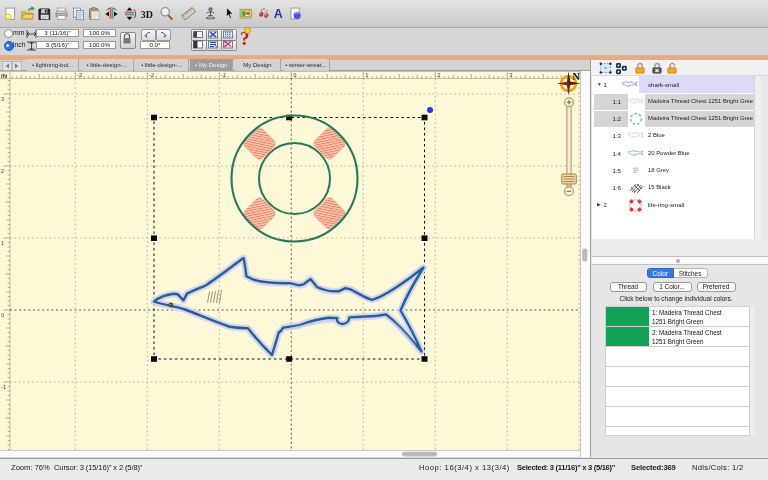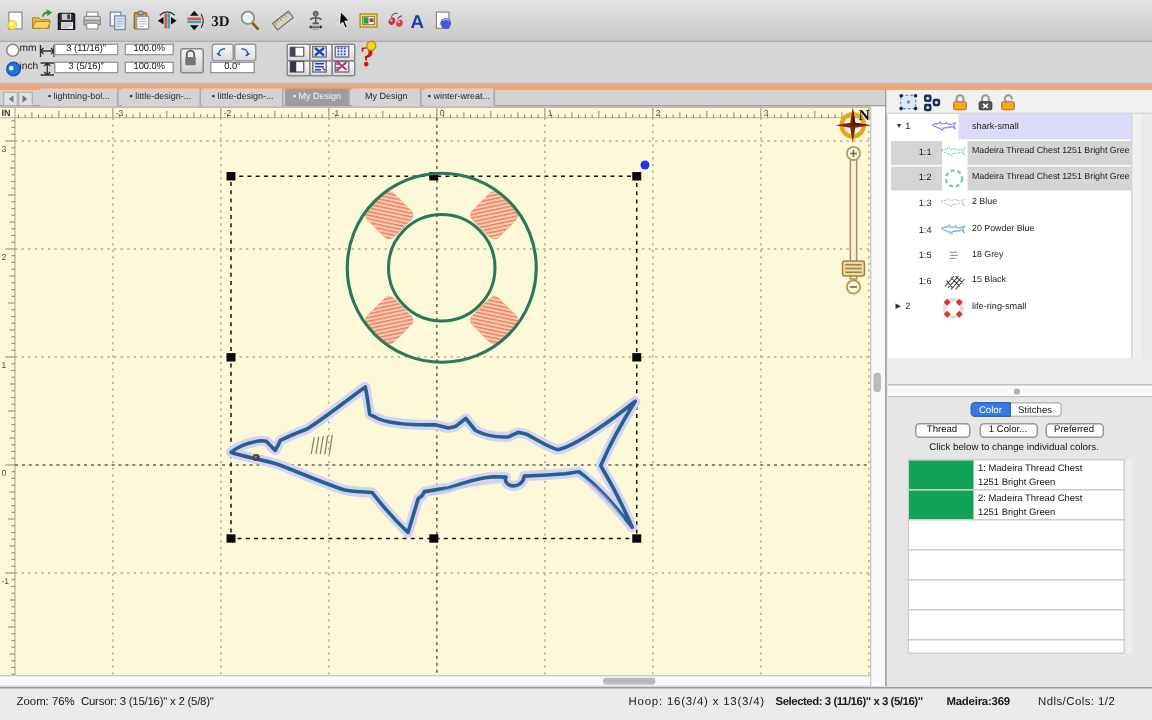--- a/index.html
+++ b/index.html
@@ -370,13 +370,13 @@
 <div style="position:absolute;left:605.5px;top:306.5px;width:43.5px;height:19.5px;background:#12a258"></div>
 <div style="position:absolute;left:605.5px;top:326.5px;width:43.5px;height:19.5px;background:#12a258"></div>
 <div style="position:absolute;left:652px;top:307.5px;font-size:6.3px;color:#111;line-height:9.4px">1: Madeira Thread Chest<br>1251 Bright Green</div>
 <div style="position:absolute;left:652px;top:327.5px;font-size:6.3px;color:#111;line-height:9.4px">2: Madeira Thread Chest<br>1251 Bright Green</div>
 <div style="position:absolute;left:750px;top:306px;width:5px;height:130px;background:#ededed"></div>
 <div class="abs" style="left:0;top:457.5px;width:768px;height:22.5px;background:#eaeaea;border-top:1px solid #9c9c9c;box-sizing:border-box"></div>
 <div style="position:absolute;left:11px;top:463px;font-size:7.6px;font-weight:normal;letter-spacing:0px;color:#1a1a1a;white-space:nowrap">Zoom: 76%</div>
 <div style="position:absolute;left:54px;top:463px;font-size:7.6px;font-weight:normal;letter-spacing:-0.15px;color:#1a1a1a;white-space:nowrap">Cursor: 3 (15/16)" x 2 (5/8)"</div>
 <div style="position:absolute;left:419px;top:463px;font-size:7.6px;font-weight:normal;letter-spacing:0.54px;color:#1a1a1a;white-space:nowrap">Hoop: 16(3/4) x 13(3/4)</div>
 <div style="position:absolute;left:517px;top:463px;font-size:7.6px;font-weight:bold;letter-spacing:-0.3px;color:#1a1a1a;white-space:nowrap">Selected: 3 (11/16)" x 3 (5/16)"</div>
-<div style="position:absolute;left:631px;top:463px;font-size:7.6px;font-weight:bold;letter-spacing:-0.15px;color:#1a1a1a;white-space:nowrap">Madeira:369</div>
+<div style="position:absolute;left:631px;top:463px;font-size:7.6px;font-weight:bold;letter-spacing:-0.15px;color:#1a1a1a;white-space:nowrap">Selected:369</div>
 <div style="position:absolute;left:692px;top:463px;font-size:7.6px;font-weight:normal;letter-spacing:0.3px;color:#1a1a1a;white-space:nowrap">Ndls/Cols: 1/2</div>
 </body></html>

